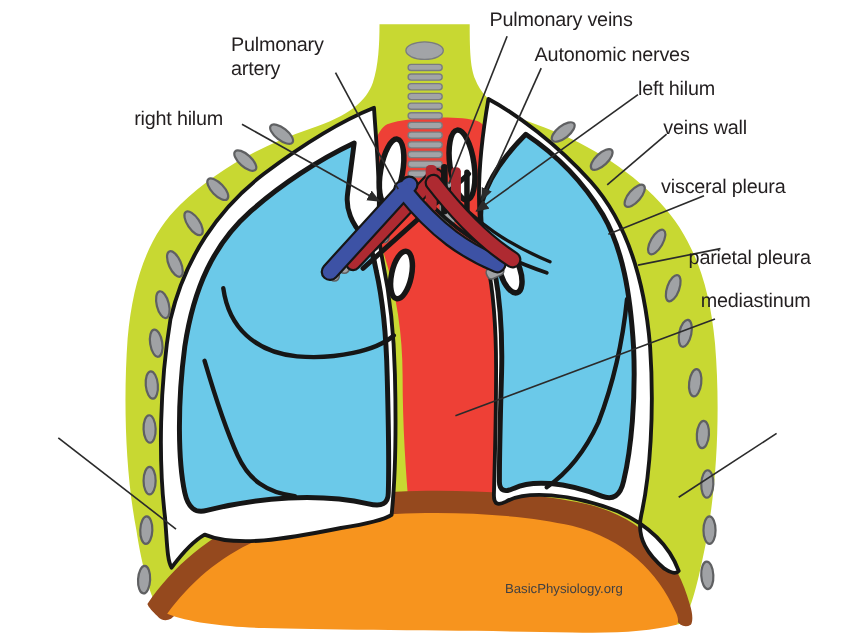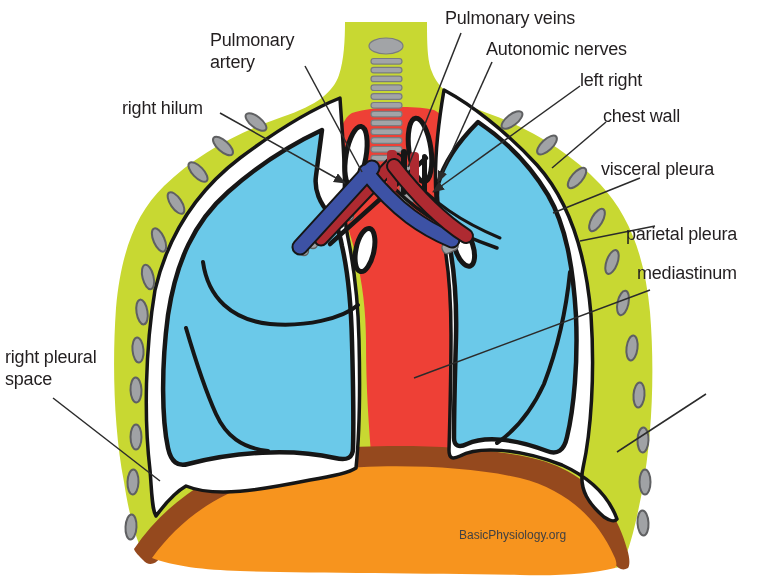--- a/index.html
+++ b/index.html
@@ -190,21 +190,20 @@
       <path d="M 655,226 L 580,241"></path>
       <path d="M 650,290 L 414,378"></path>
       <path d="M 53,398 L 160,481"></path>
       <path d="M 706,394 L 617,452"></path>
     </g>
   </svg>
 
   <div class="lbl" id="lbl-pulmonary-veins">Pulmonary veins</div>
   <div class="lbl" id="lbl-autonomic-nerves">Autonomic nerves</div>
   <div class="lbl wrap" id="lbl-pulmonary-artery">Pulmonary artery</div>
-  <div class="lbl" id="lbl-left-hilum">left right</div>
+  <div class="lbl" id="lbl-left-hilum">left hilum</div>
   <div class="lbl" id="lbl-right-hilum">right hilum</div>
-  <div class="lbl" id="lbl-chest-wall">chest wall</div>
+  <div class="lbl" id="lbl-chest-wall">veins wall</div>
   <div class="lbl" id="lbl-visceral-pleura">visceral pleura</div>
   <div class="lbl" id="lbl-parietal-pleura">parietal pleura</div>
   <div class="lbl" id="lbl-mediastinum">mediastinum</div>
-  <div class="lbl wrap" id="lbl-right-pleural-space">right pleural space</div>
   <div id="watermark">BasicPhysiology.org</div>
 </div>
 
 </body></html>

